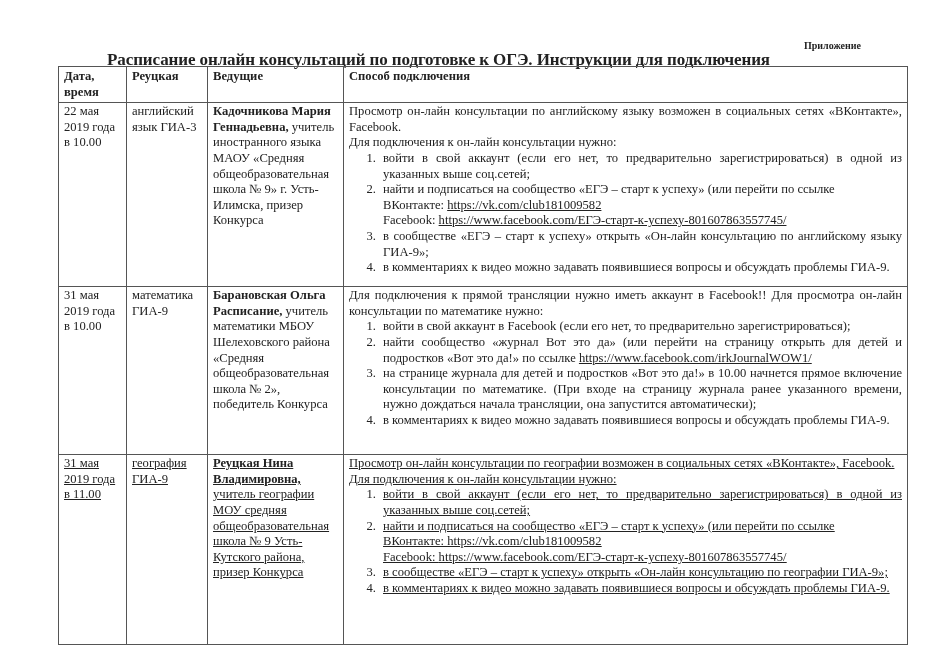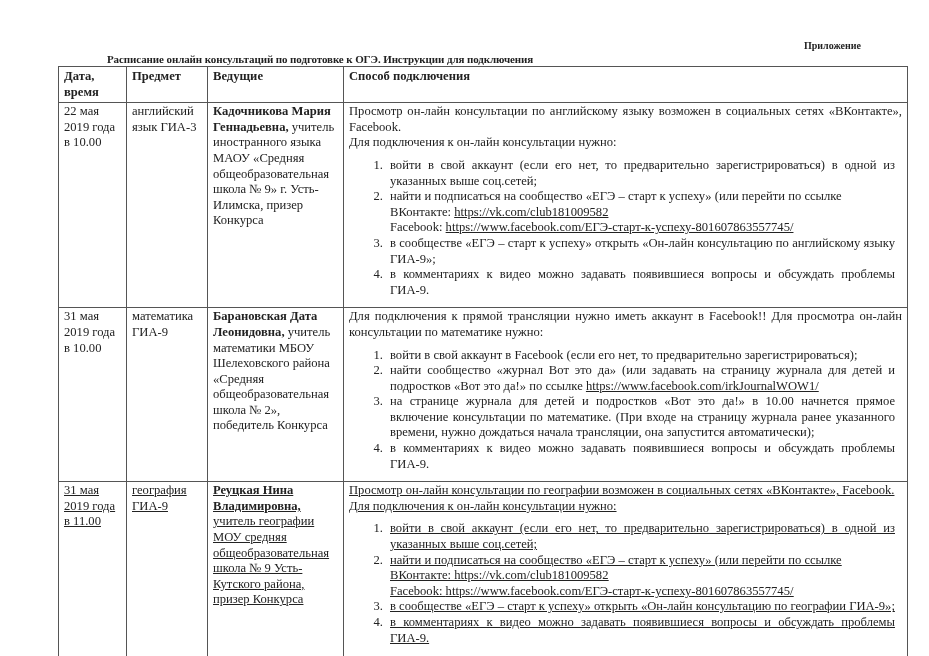--- a/index.html
+++ b/index.html
@@ -2,34 +2,34 @@
 <html><head>
 <meta charset="utf-8">
 <style>
   html, body { margin: 0; padding: 0; background: #ffffff; }
   body {
     width: 929px; height: 656px; position: relative; overflow: hidden;
     font-family: "Liberation Serif", "DejaVu Serif", serif;
     color: #222; font-size: 12.6px; line-height: 15.6px;
   }
   .appendix { position: absolute; left: 804px; top: 38px; font-size: 10px; font-weight: bold; }
-  .title { position: absolute; left: 107px; top: 52px; font-weight: bold; font-size: 11px; white-space: nowrap; letter-spacing: -0.1px; }
+  .title { position: absolute; left: 107px; top: 52px; font-weight: bold; font-size: 17px; white-space: nowrap; letter-spacing: -0.1px; }
   table.schedule {
     position: absolute; left: 58px; top: 66px; width: 849px;
     border-collapse: collapse; table-layout: fixed;
   }
   table.schedule td, table.schedule th {
     border: 1px solid #555; vertical-align: top; padding: 1px 5px 2px 5px;
     text-align: left; font-weight: normal;
   }
   table.schedule th { font-weight: bold; padding-top: 2px; height: 30px; }
   col.c1 { width: 68px; } col.c2 { width: 81px; } col.c3 { width: 136px; } col.c4 { width: 564px; }
   .just { text-align: justify; text-align-last: left; }
   .lead-name { font-weight: bold; text-align: right; }
-  ol.steps { margin: 7px; padding-left: 30px; }
+  ol.steps { margin: 0; padding-left: 30px; }
   ol.steps li { padding-left: 4px; text-align: justify; }
   .link { text-decoration: underline; }
   .r1 td { height: 180px; } .r2 td { height: 164px; } .r3 td { height: 186px; text-decoration: underline; }
   .date-cell { text-align: justify; margin-top: 44px; }
 </style>
 </head>
 <body>
 
 <div class="appendix">Приложение</div>
 <div class="title">Расписание онлайн консультаций по подготовке к ОГЭ. Инструкции для подключения</div>
@@ -37,21 +37,21 @@
 <table class="schedule">
   <colgroup>
       <col class="c1">
       <col class="c2">
       <col class="c3">
       <col class="c4">
     </colgroup>
   <tbody>
       <tr>
     <th>Дата, время</th>
-    <th>Предмет</th>
+    <th>Реуцкая</th>
     <th>Ведущие</th>
     <th>Способ подключения</th>
   </tr>
 
   <tr class="r1">
     <td class="date-cell">22 мая 2019 года в 10.00</td>
     <td>английский язык ГИА-3</td>
     <td class="just">
       <span class="lead-name">Кадочникова Мария Геннадьевна,</span>
       <span>учитель иностранного языка МАОУ «Средняя общеобразовательная школа № 9» г. Усть-Илимска, призер Конкурса</span>
@@ -69,29 +69,29 @@
         <li>в сообществе «ЕГЭ – старт к успеху» открыть «Он-лайн консультацию по английскому языку ГИА-9»;</li>
         <li>в комментариях к видео можно задавать появившиеся вопросы и обсуждать проблемы ГИА-9.</li>
       </ol>
     </td>
   </tr>
 
   <tr class="r2">
     <td class="date-cell">31 мая 2019 года в 10.00</td>
     <td>математика ГИА-9</td>
     <td class="just">
-      <span class="lead-name">Барановская Дата Леонидовна,</span>
+      <span class="lead-name">Барановская Ольга Расписание,</span>
       <span>учитель математики МБОУ Шелеховского района «Средняя общеобразовательная школа № 2», победитель Конкурса</span>
     </td>
     <td>
       <div class="just">Для подключения к прямой трансляции нужно иметь аккаунт в Facebook!! Для просмотра он-лайн консультации по математике нужно:</div>
       <ol class="steps">
         <li>войти в свой аккаунт в Facebook (если его нет, то предварительно зарегистрироваться);</li>
         <li>
-          <span>найти сообщество «журнал Вот это да» (или задавать на страницу журнала для детей и подростков «Вот это да!» по ссылке </span><span class="link">https://www.facebook.com/irkJournalWOW1/</span>
+          <span>найти сообщество «журнал Вот это да» (или перейти на страницу открыть для детей и подростков «Вот это да!» по ссылке </span><span class="link">https://www.facebook.com/irkJournalWOW1/</span>
         </li>
         <li>на странице журнала для детей и подростков «Вот это да!» в 10.00 начнется прямое включение консультации по математике. (При входе на страницу журнала ранее указанного времени, нужно дождаться начала трансляции, она запустится автоматически);</li>
         <li>в комментариях к видео можно задавать появившиеся вопросы и обсуждать проблемы ГИА-9.</li>
       </ol>
     </td>
   </tr>
 
   <tr class="r3">
     <td class="date-cell">31 мая 2019 года в 11.00</td>
     <td>география ГИА-9</td>

